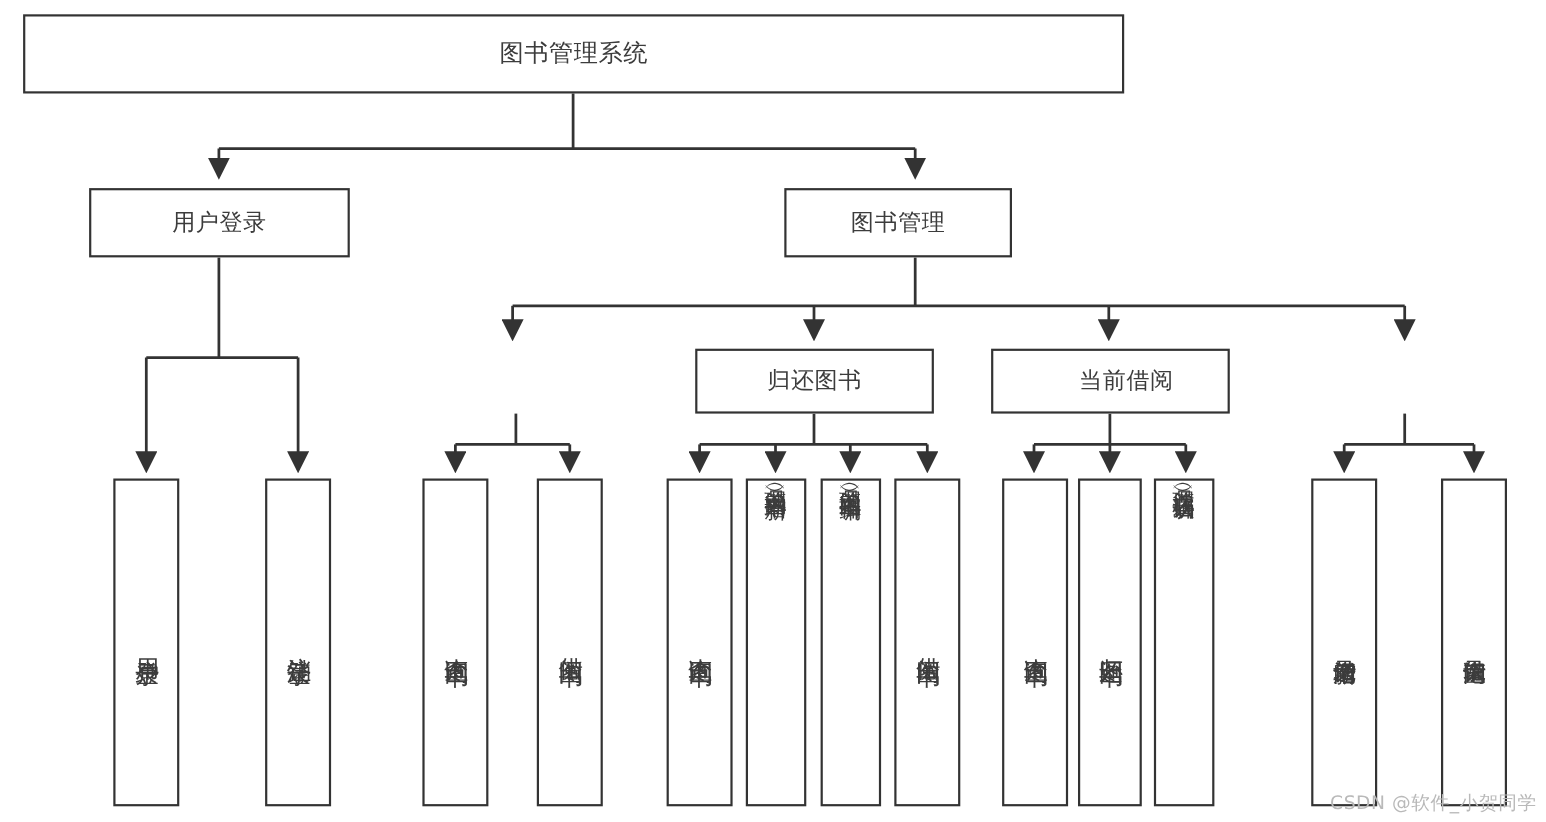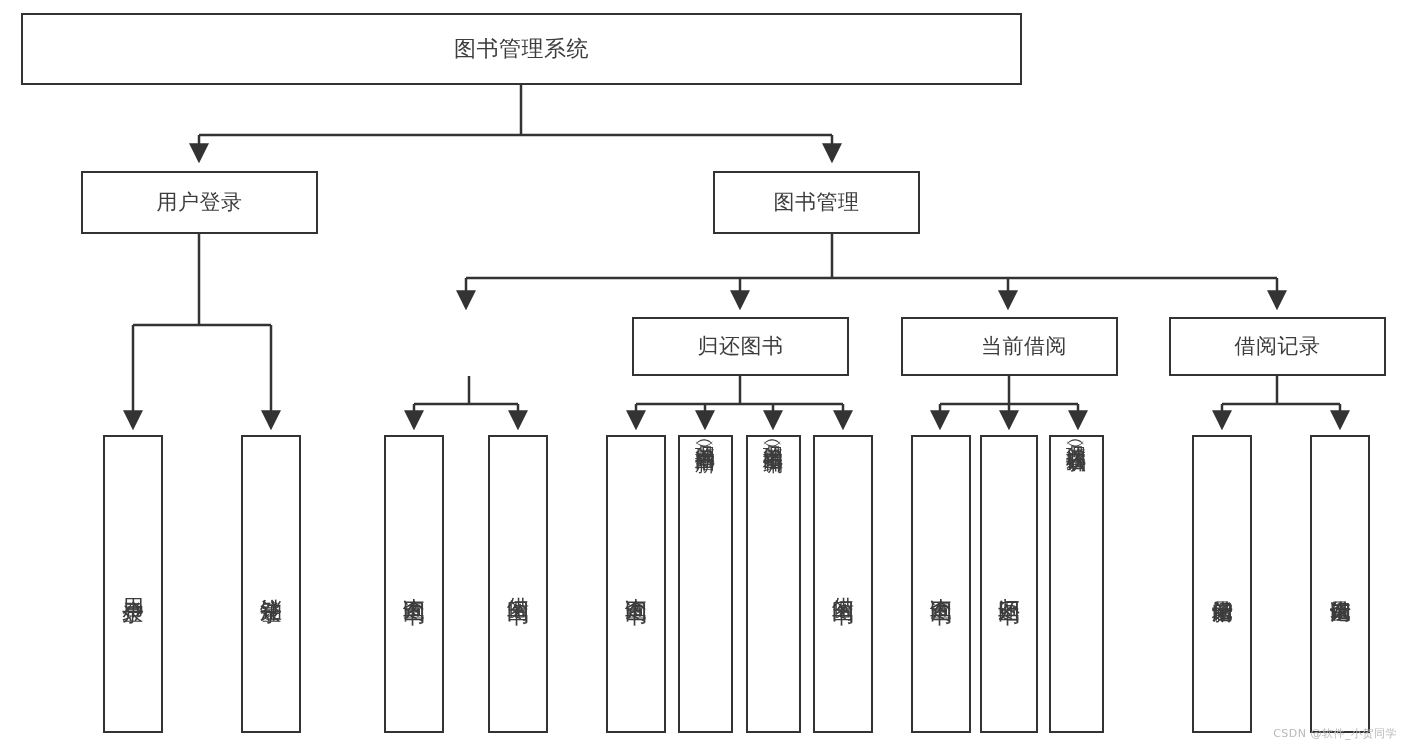--- a/index.html
+++ b/index.html
@@ -70,21 +70,21 @@
     font-size: 20px;
     letter-spacing: -1px;
   }
   .node.vert.top .lbl {
     align-self: flex-start;
   }
   #watermark {
     position: absolute;
     right: 8px;
     bottom: 6px;
-    font-size: 11px;
+    font-size: 17px;
     color: #b9b9b9;
     white-space: nowrap;
     letter-spacing: 0.5px;
     margin-top: 44px;
   }
 </style>
 </head>
 <body>
 
 <div id="canvas">
@@ -153,23 +153,20 @@
 
 
   <div class="node horiz" style="left:632px; top:317px; width:217px; height:59px;">
     <span class="lbl">归还图书</span>
   </div>
 
   <div class="node horiz" style="left:901px; top:317px; width:217px; height:59px;padding-left:29px;">
     <span class="lbl">当前借阅</span>
   </div>
 
-  <div class="node horiz" style="left:1169px; top:317px; width:217px; height:59px;">
-    <span class="lbl">借阅记录</span>
-  </div>
 
   <div class="node vert" style="left:103px; top:435px; width:60px; height:298px;">
     <span class="lbl">用户登录</span>
   </div>
 
   <div class="node vert" style="left:241px; top:435px; width:60px; height:298px;">
     <span class="lbl">注销登录</span>
   </div>
 
   <div class="node vert" style="left:384px; top:435px; width:60px; height:298px;">

